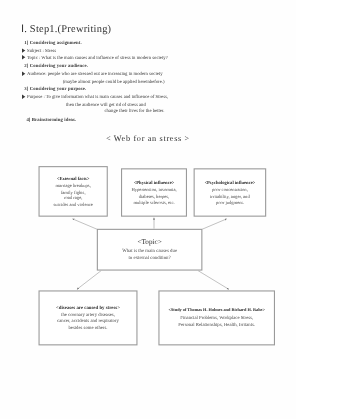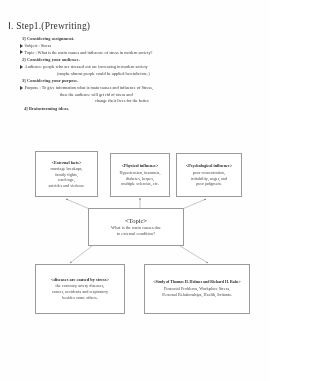--- a/index.html
+++ b/index.html
@@ -24,21 +24,21 @@
 
   
   .notes {
     position: absolute;
     left: 0;
     top: 0;
     width: 269px;
   }
   .doc-title {
     position: absolute;
-    left: 8px;
+    left: 19px;
     top: 20px;
     font-size: 9.5px;
     letter-spacing: 0.2px;
     color: #333;
     white-space: nowrap;
   }
   .line {
     position: absolute;
     font-size: 4.3px;
     line-height: 5px;
@@ -172,20 +172,21 @@
       <span>Purpose : To give information what is main causes and influence of Stress,</span>
     </div>
 
     <div class="line" style="left:60px; top:91.5px;">then the audience will get rid of stress and</div>
 
     <div class="line" style="left:95px; top:98px;">change their lives for the better.</div>
 
     <div class="line lvl1" style="left:24px; top:106px;">4] Brainstorming ideas.</div>
   </div>
 
+  <div class="web-title">&lt; Web for an stress &gt;</div>
 
   <div class="diagram">
 
     <svg class="links" viewBox="0 0 269 241">
       <defs>
         <marker id="arw" markerWidth="5" markerHeight="5" refX="3.6" refY="1.8" orient="auto" markerUnits="strokeWidth">
           <path d="M0,0 L4,1.8 L0,3.6 z" fill="#777"></path>
         </marker>
       </defs>
 

